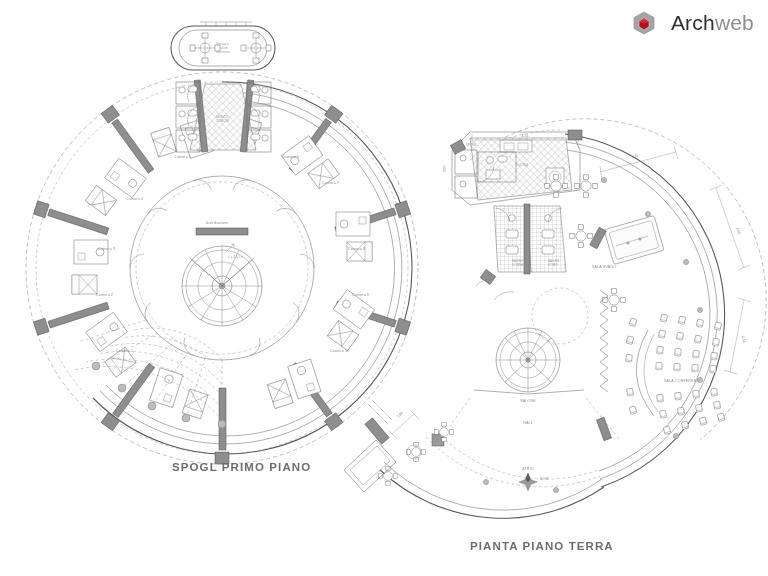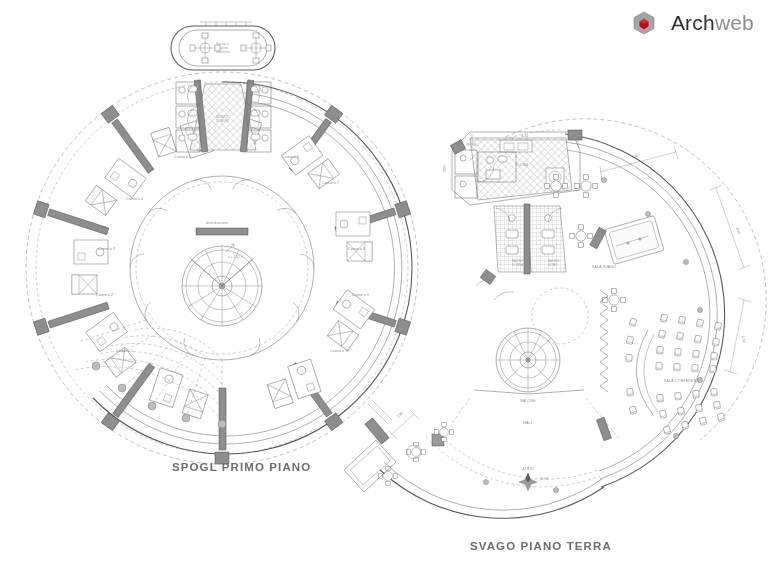--- a/index.html
+++ b/index.html
@@ -717,14 +717,14 @@
         <circle cx="700" cy="310" r="2.6" class="node"></circle>
         <circle cx="700" cy="380" r="2.6" class="node"></circle>
         <circle cx="676" cy="436" r="2.6" class="node"></circle>
         <circle cx="556" cy="490" r="2.6" class="node"></circle>
         <circle cx="486" cy="482" r="2.6" class="node"></circle>
       </g>
     </g>
   </svg>
 
   <div class="caption" id="caption-first">SPOGL PRIMO PIANO</div>
-  <div class="caption" id="caption-ground">SVAGO PIANO TERRA</div>
+  <div class="caption" id="caption-ground">PIANTA PIANO TERRA</div>
 </div>
 
 </body></html>

